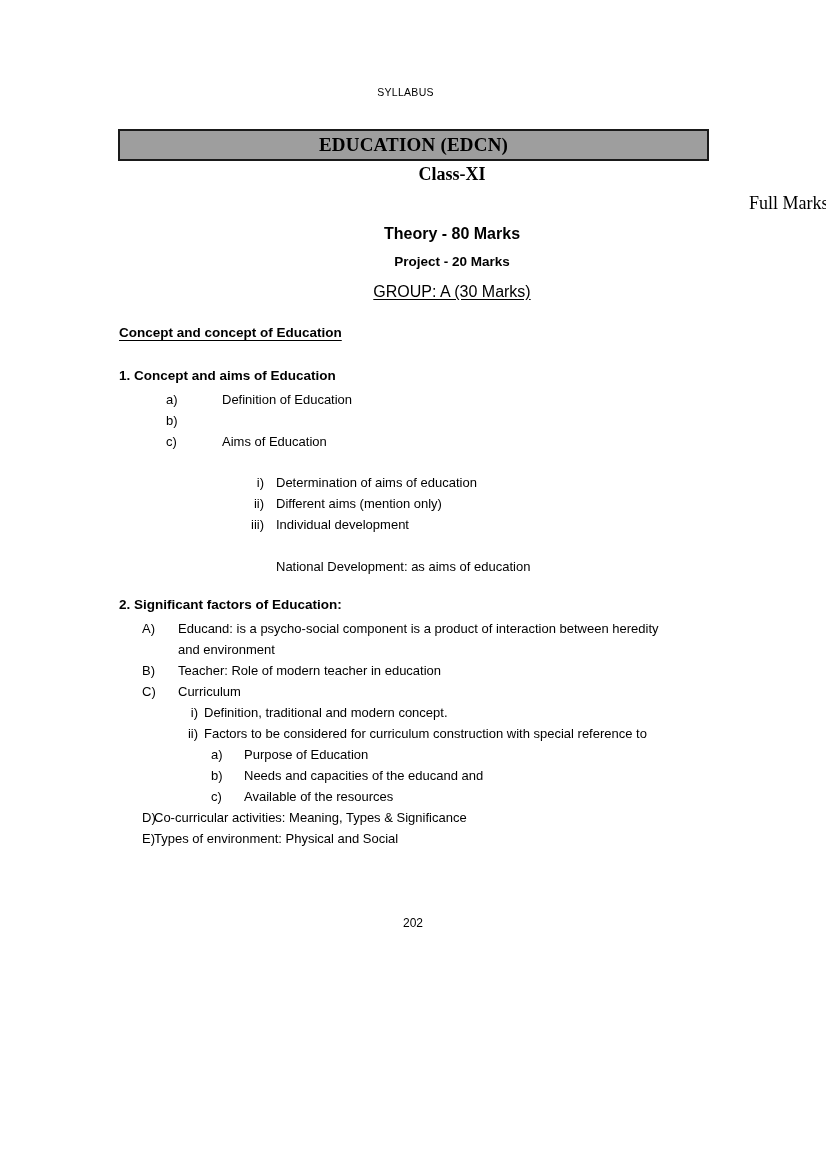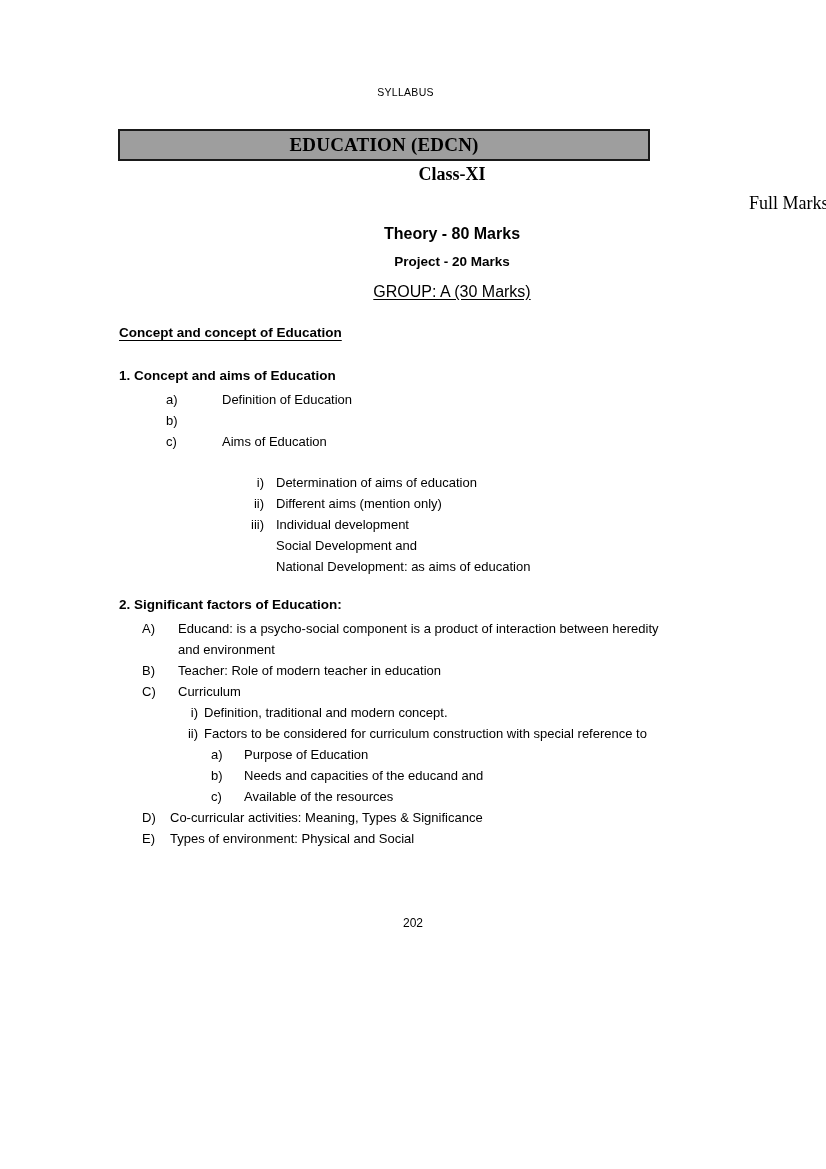--- a/index.html
+++ b/index.html
@@ -33,21 +33,21 @@
     font-size: 10.5px;
     letter-spacing: 0.3px;
     font-family: "Liberation Sans", sans-serif;
   }
 
   
   .title-bar {
     position: absolute;
     top: 129px;
     left: 118px;
-    width: 532px;
+    width: 591px;
     height: 32px;
     box-sizing: border-box;
     background: #9e9e9e;
     border: 2px solid #1a1a1a;
     display: flex;
     align-items: center;
     justify-content: center;
   }
   .title-bar-text {
     font-family: "Liberation Serif", serif;
@@ -146,21 +146,21 @@
   .cont-roman1 { left: 276px; width: 500px; }
 
   
   .lvl-ALPHA { left: 142px; width: 570px; }
   .lvl-ALPHA .marker { left: 0px; width: 22px; text-align: left; }
   .lvl-ALPHA .txt { margin-left: 36px; }
 
   
   .lvl-ALPHA-tight { left: 142px; width: 570px; }
   .lvl-ALPHA-tight .marker { left: 0px; width: 22px; text-align: left; }
-  .lvl-ALPHA-tight .txt { margin-left: 28px; }
+  .lvl-ALPHA-tight .txt { margin-left: 12px; }
 
   
   .lvl-roman2 { left: 176px; width: 560px; }
   .lvl-roman2 .marker { left: 0px; width: 22px; text-align: right; }
   .lvl-roman2 .txt { margin-left: 28px; }
 
   
   .lvl-alpha2 { left: 211px; width: 520px; }
   .lvl-alpha2 .marker { left: 0px; width: 22px; text-align: left; }
   .lvl-alpha2 .txt { margin-left: 33px; }
@@ -222,21 +222,20 @@
     <span class="txt">Determination of aims of education</span>
   </div>
   <div class="li lvl-roman1" style="top:493px">
     <span class="marker">ii)</span>
     <span class="txt">Different aims (mention only)</span>
   </div>
   <div class="li lvl-roman1" style="top:514px">
     <span class="marker">iii)</span>
     <span class="txt">Individual development</span>
   </div>
-  <div class="wrap-line cont-roman1" style="top:535px">Social Development and</div>
   <div class="wrap-line cont-roman1" style="top:556px">National Development: as aims of education</div>
 
   <div class="section-heading" id="heading-s2">2. Significant factors of Education:</div>
 
   <div class="li lvl-ALPHA" style="top:618px">
     <span class="marker">A)</span>
     <span class="txt">Educand: is a psycho-social component is a product of interaction between heredity</span>
   </div>
   <div class="wrap-line" style="top:639px; left:178px">and  environment</div>
 

